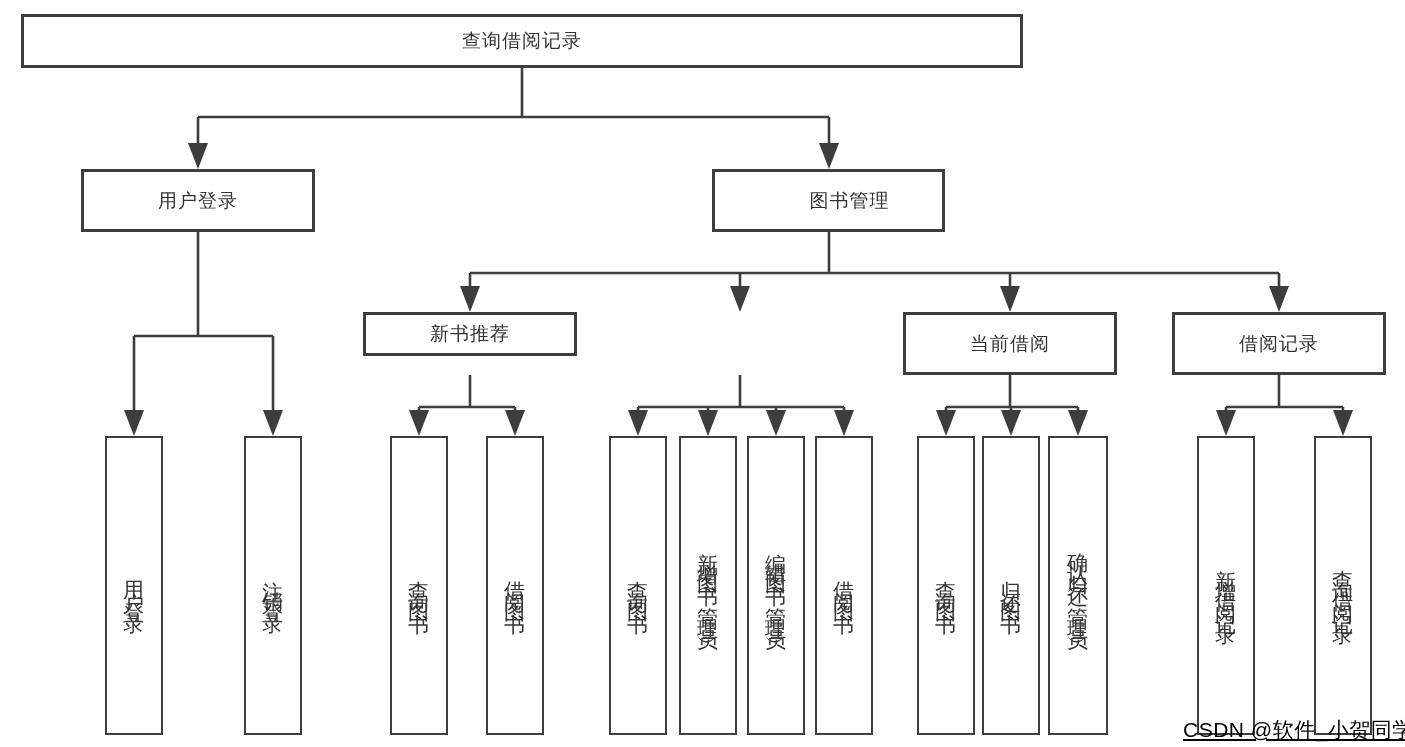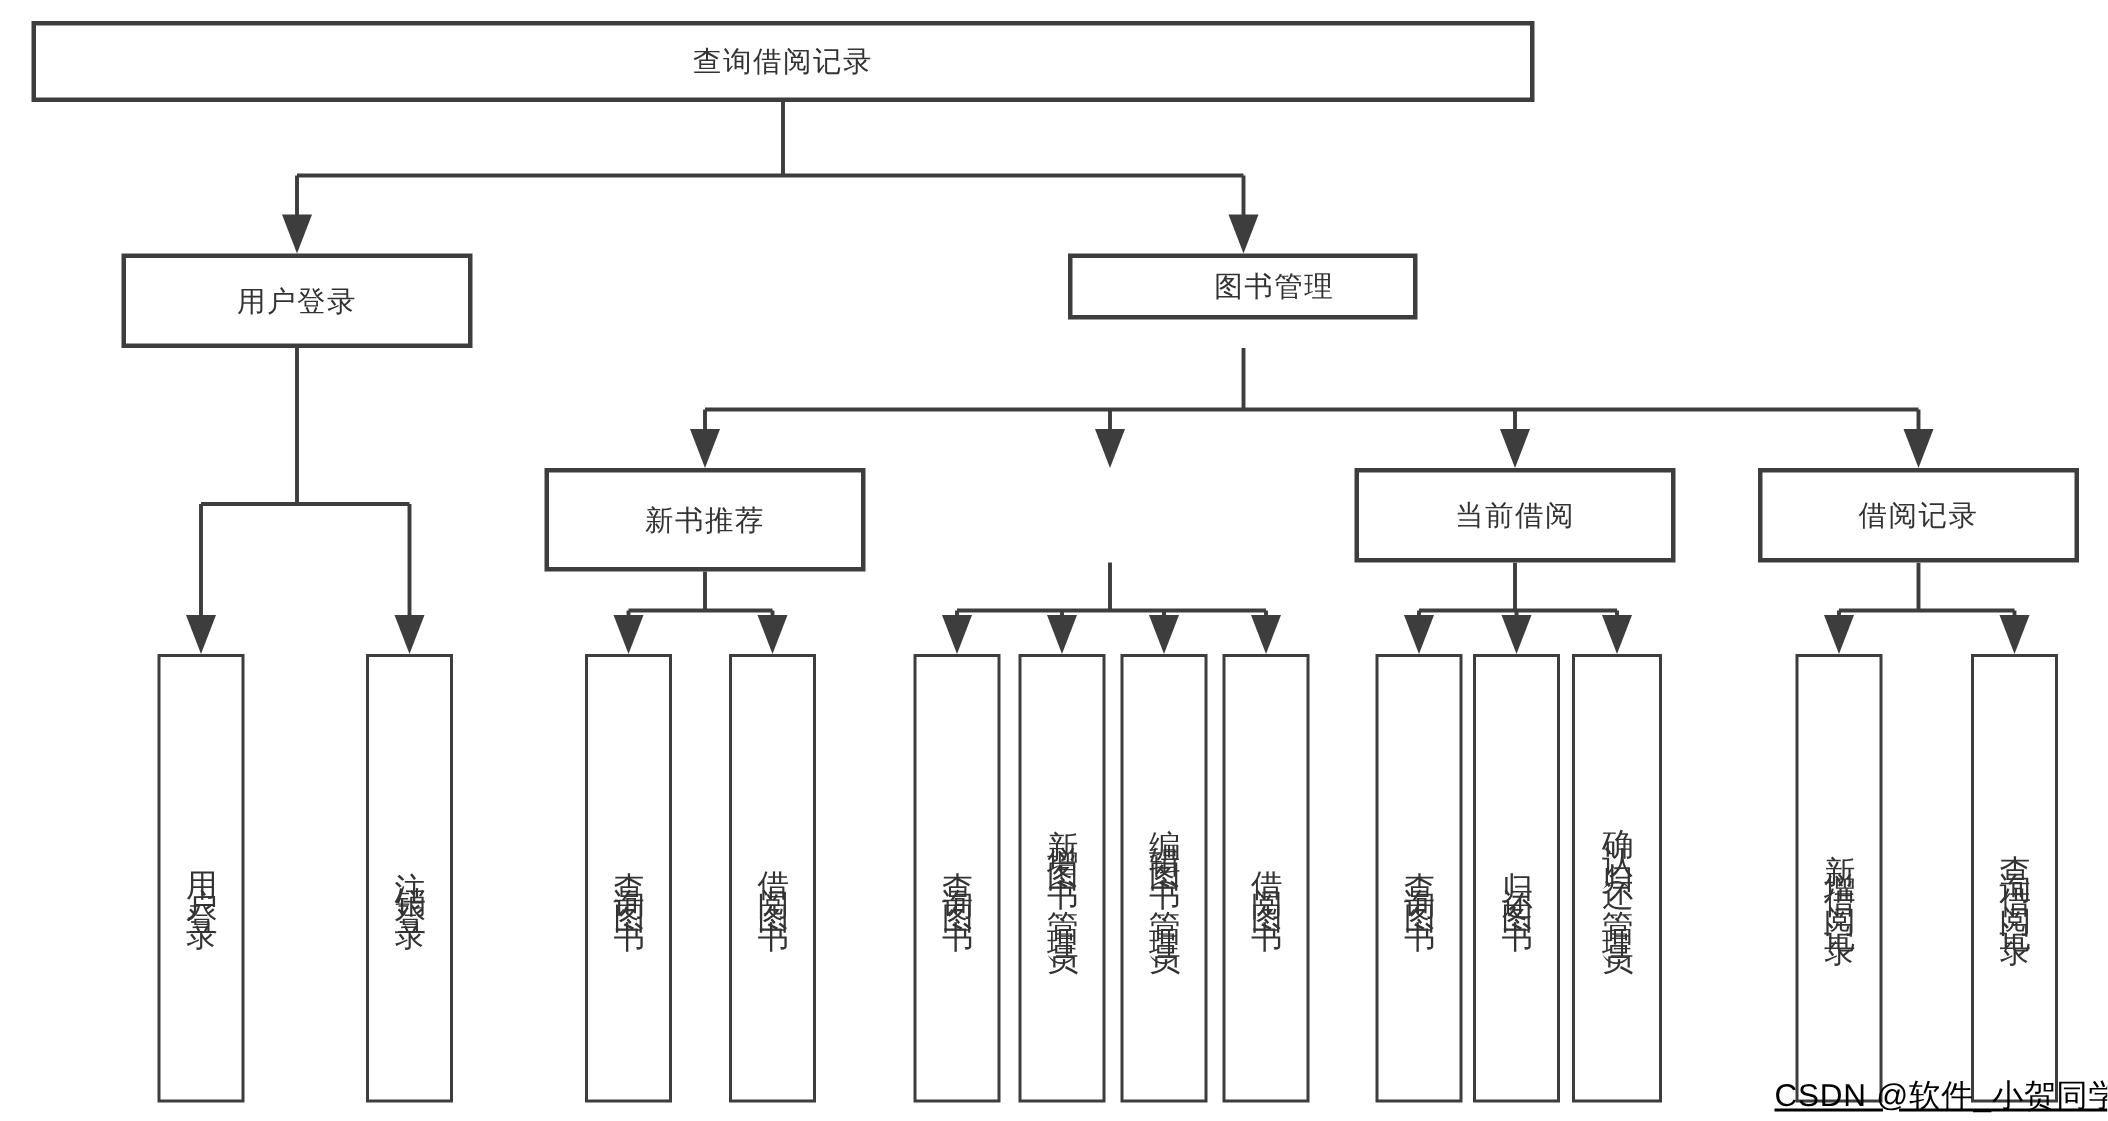--- a/index.html
+++ b/index.html
@@ -96,25 +96,25 @@
     </g>
   </svg>
 
   <div class="box hbox root-box" style="left:21px; top:14px; width:1002px; height:54px;">
     <span>查询借阅记录</span>
   </div>
 
   <div class="box hbox" style="left:81px; top:169px; width:234px; height:63px;">
     <span>用户登录</span>
   </div>
-  <div class="box hbox" style="left:712px; top:169px; width:233px; height:44px;padding-left:42px;">
+  <div class="box hbox" style="left:712px; top:169px; width:233px; height:63px;padding-left:42px;">
     <span>图书管理</span>
   </div>
 
-  <div class="box hbox" style="left:363px; top:312px; width:214px; height:69px;">
+  <div class="box hbox" style="left:363px; top:312px; width:214px; height:44px;">
     <span>新书推荐</span>
   </div>
   <div class="box hbox" style="left:903px; top:312px; width:214px; height:63px;">
     <span>当前借阅</span>
   </div>
   <div class="box hbox" style="left:1172px; top:312px; width:214px; height:63px;text-align:center;">
     <span>借阅记录</span>
   </div>
 
   <div class="box vbox" style="left:105px;">

